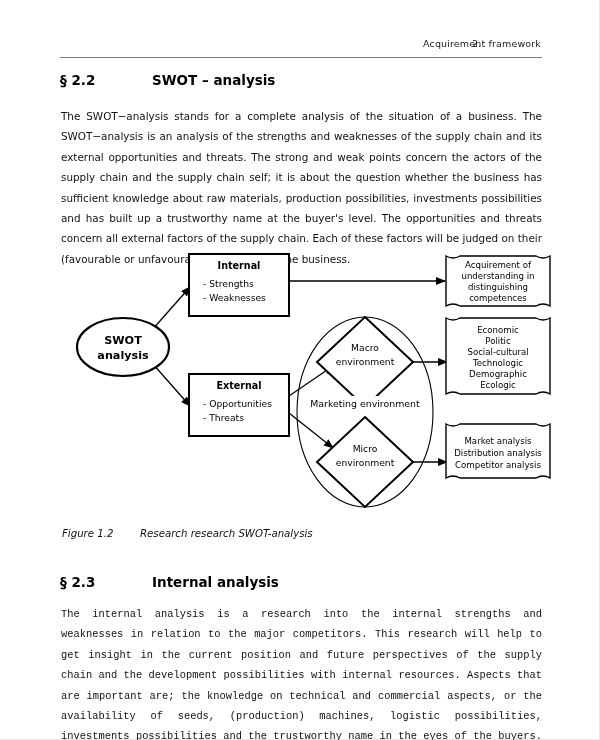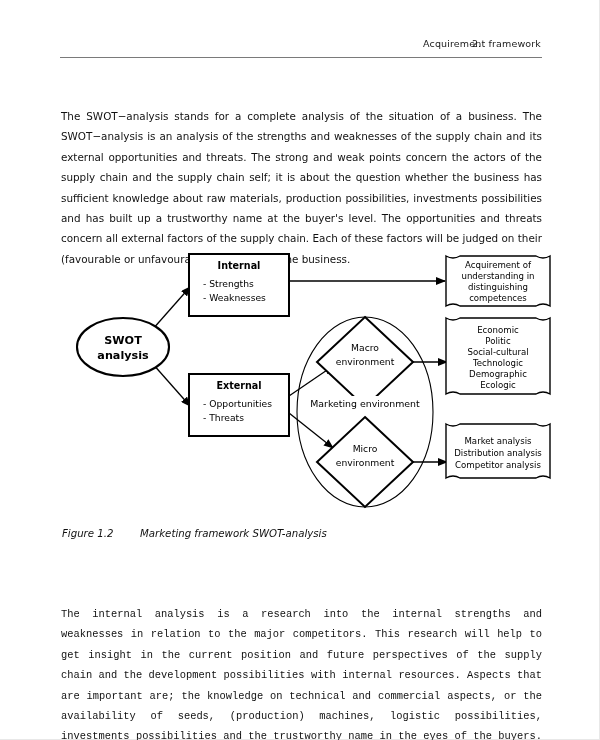--- a/index.html
+++ b/index.html
@@ -133,20 +133,23 @@
 <body>
 
 <div class="page">
 
   <div>
     <div class="header-num">2.</div>
     <div class="header-text">Acquirement framework</div>
     <div class="header-line"></div>
   </div>
 
+  <div class="heading h-22">
+    <span class="num">§ 2.2</span><span>SWOT – analysis</span>
+  </div>
 
   <div class="para para-1">The SWOT−analysis stands for a complete analysis of the situation of a business. The SWOT−analysis is an analysis of the strengths and weaknesses of the supply chain and its external opportunities and threats. The strong and weak points concern the actors of the supply chain and the supply chain self; it is about the question whether the business has sufficient knowledge about raw materials, production possibilities, investments possibilities and has built up a trustworthy name at the buyer's level. The opportunities and threats concern all external factors of the supply chain. Each of these factors will be judged on their (favourable or unfavourable) influence on the business.</div>
 
   <div class="figure">
     <svg width="600" height="740" viewBox="0 0 600 740" xmlns="http://www.w3.org/2000/svg">
       <defs>
         <marker id="arrowFill" markerWidth="10" markerHeight="8" refX="9" refY="4" orient="auto" markerUnits="userSpaceOnUse">
           <path d="M0,0 L10,4 L0,8 z" fill="#000"></path>
         </marker>
       </defs>
@@ -213,19 +216,22 @@
       <text class="dgm-text-small" x="498" y="377" text-anchor="middle">Demographic</text>
       <text class="dgm-text-small" x="498" y="388" text-anchor="middle">Ecologic</text>
 
       <text class="dgm-text-small" x="498" y="444" text-anchor="middle">Market analysis</text>
       <text class="dgm-text-small" x="498" y="456" text-anchor="middle">Distribution analysis</text>
       <text class="dgm-text-small" x="498" y="468" text-anchor="middle">Competitor analysis</text>
     </svg>
   </div>
 
   <div class="caption">
-    <span class="cap-num">Figure 1.2</span><span>Marketing framework SWOT-analysis</span>
-  </div>
-
+    <span class="cap-num">Figure 1.2</span><span>Research research SWOT-analysis</span>
+  </div>
+
+  <div class="heading h-23">
+    <span class="num">§ 2.3</span><span>Internal analysis</span>
+  </div>
 
   <div class="para para-2">The internal analysis is a research into the internal strengths and weaknesses in relation to the major competitors. This research will help to get insight in the current position and future perspectives of the supply chain and the development possibilities with internal resources. Aspects that are important are; the knowledge on technical and commercial aspects, or the availability of seeds, (production) machines, logistic possibilities, investments possibilities and the trustworthy name in the eyes of the buyers. The aim of</div>
 
 </div>
 
 </body></html>

